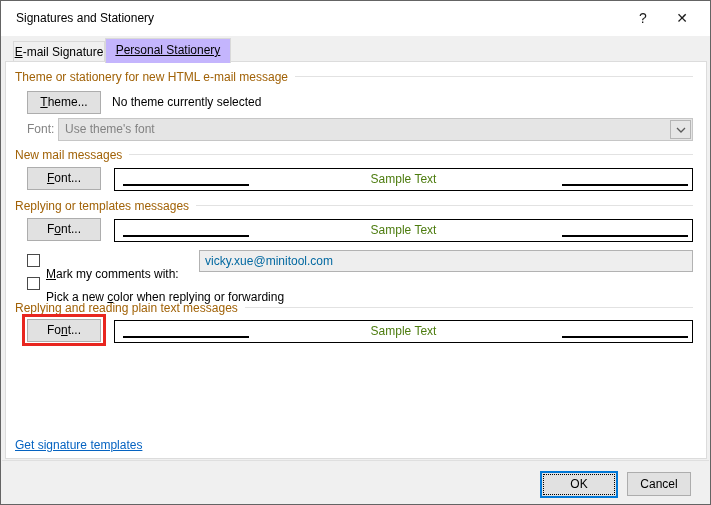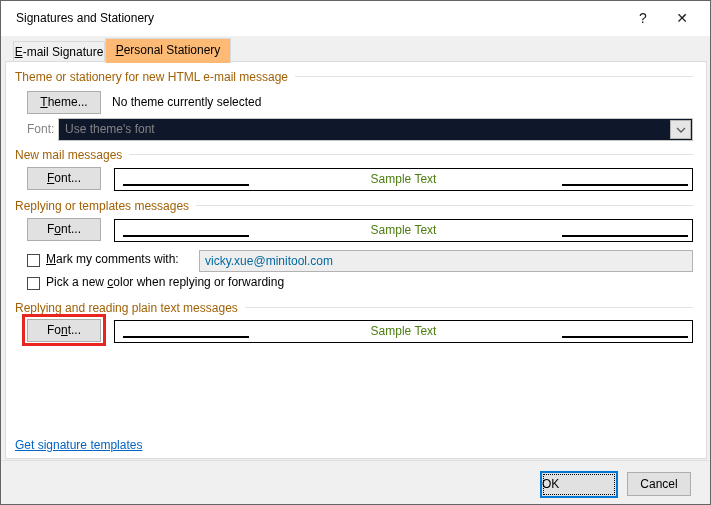--- a/index.html
+++ b/index.html
@@ -16,56 +16,56 @@
   }
   
   .titlebar{position:absolute;left:0;top:0;width:709px;height:35px;background:#fff;}
   .title{position:absolute;left:15px;top:0;line-height:35px;font-size:12px;color:#000;}
   .cap-btn{position:absolute;top:0;height:35px;text-align:center;line-height:35px;color:#1a1a1a;}
   .help-btn{left:628px;width:28px;font-size:14px;}
   .close-btn{left:664px;width:34px;font-size:14px;font-family:"DejaVu Sans",sans-serif;}
   
   .tab{position:absolute;text-align:center;border:1px solid #d9d9d9;}
   .tab-unselected{left:12px;top:40px;width:92px;height:21px;line-height:20px;background:#f0f0f0;z-index:0;}
-  .tab-selected{left:104px;top:37px;width:126px;height:25px;line-height:23px;background:#fdba74;border-bottom:none;z-index:2;}
+  .tab-selected{left:104px;top:37px;width:126px;height:25px;line-height:23px;background:#c4b5fd;border-bottom:none;z-index:2;text-decoration:underline;}
   
   .page{position:absolute;left:4px;top:60px;width:702px;height:398px;background:#fff;border:1px solid #dcdcdc;z-index:1;}
   .group{position:absolute;left:9px;width:678px;height:15px;display:flex;align-items:center;}
   .group-label{white-space:nowrap;margin-right:7px;color:#a16207;}
   .group-line{flex:1;height:1px;background:#e2e2e2;}
   .btn{
     position:absolute;width:74px;height:23px;
     background:#e1e1e1;border:1px solid #adadad;
     text-align:center;line-height:21px;font-size:12px;color:#000;
   }
   .static-text{position:absolute;line-height:23px;}
   .disabled-label{color:#838383;}
-  .combo{position:absolute;left:52px;top:56px;width:635px;height:23px;background:#0f172a;border:1px solid #c6c6c6;}
+  .combo{position:absolute;left:52px;top:56px;width:635px;height:23px;background:#e5e5e5;border:1px solid #c6c6c6;}
   .combo-value{position:absolute;left:6px;top:0;line-height:21px;color:#838383;white-space:nowrap;}
   .combo-arrow{position:absolute;right:1px;top:1px;width:21px;height:19px;background:#e6e6e6;border:1px solid #b5b5b5;display:flex;align-items:center;justify-content:center;}
   .sample-box{position:absolute;width:579px;height:23px;background:#fff;border:1px solid #000;}
   .sample-text{position:absolute;left:0;right:0;text-align:center;line-height:21px;font-size:12px;color:#4d7c0f;}
   .sample-line{position:absolute;bottom:4px;height:2px;width:126px;background:#000;}
   .sample-line.left{left:8px;}
   .sample-line.right{right:4px;}
   .checkbox{position:absolute;width:13px;height:13px;background:#fff;border:1px solid #494949;}
-  .cb-label{position:absolute;line-height:15px;}
+  .cb-label{position:absolute;line-height:15px;margin-top:15px;}
   .text-field{
     position:absolute;left:193px;top:188px;width:494px;height:22px;
     background:#eeeeee;border:1px solid #b2b2b2;color:#0369a1;
     font-family:"Liberation Sans",sans-serif;font-size:12px;padding:0 5px;
   }
   .highlight-rect{position:absolute;left:16px;top:252px;width:84px;height:32px;border:3px solid #e8261f;z-index:3;pointer-events:none;}
   .link{position:absolute;left:9px;top:376px;color:#0563c1;text-decoration:underline;cursor:pointer;}
   
   .footer{position:absolute;left:1px;right:1px;top:459px;bottom:0;background:#f0f0f0;border-top:1px solid #dfdfdf;}
   .ok-btn{
     position:absolute;left:539px;top:470px;width:78px;height:27px;
     background:#e1e1e1;border:2px solid #0078d7;
-    line-height:23px;
+    text-align:center;line-height:23px;
   }
   .ok-btn::after{content:"";position:absolute;left:1px;right:1px;top:1px;bottom:1px;border:1px dotted #000;}
   .cancel-btn{
     position:absolute;left:626px;top:471px;width:64px;height:24px;
     background:#e1e1e1;border:1px solid #adadad;
     text-align:center;line-height:22px;
   }
   u{text-decoration:underline;}
 </style>
 </head>

